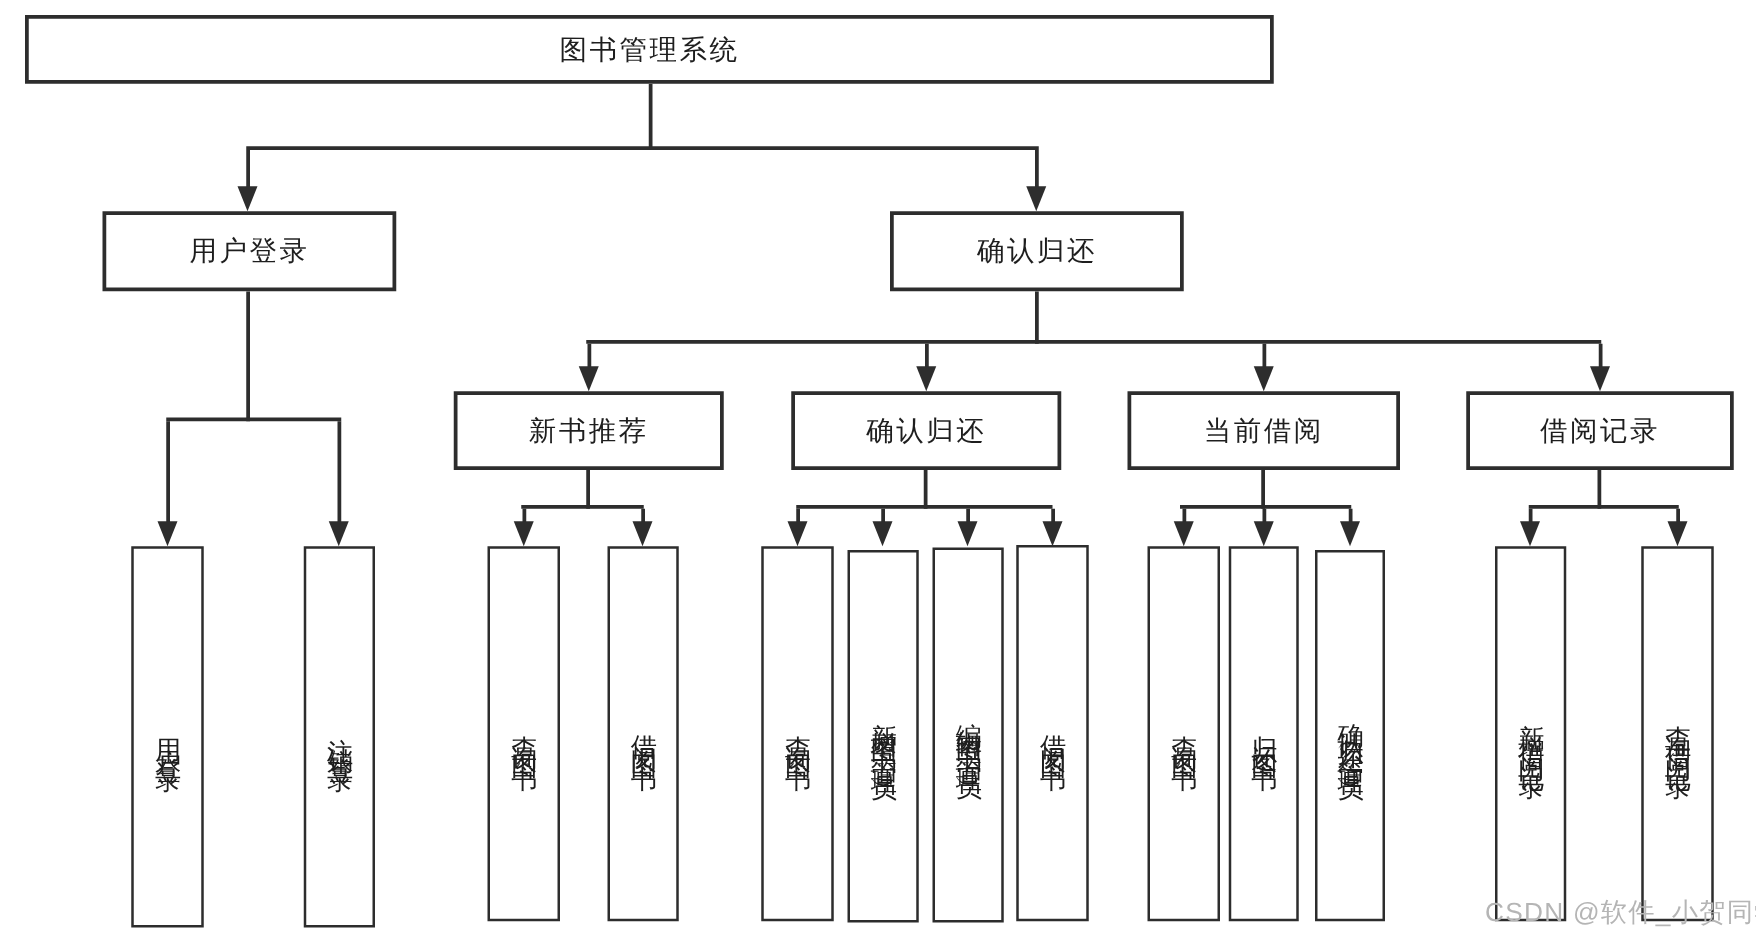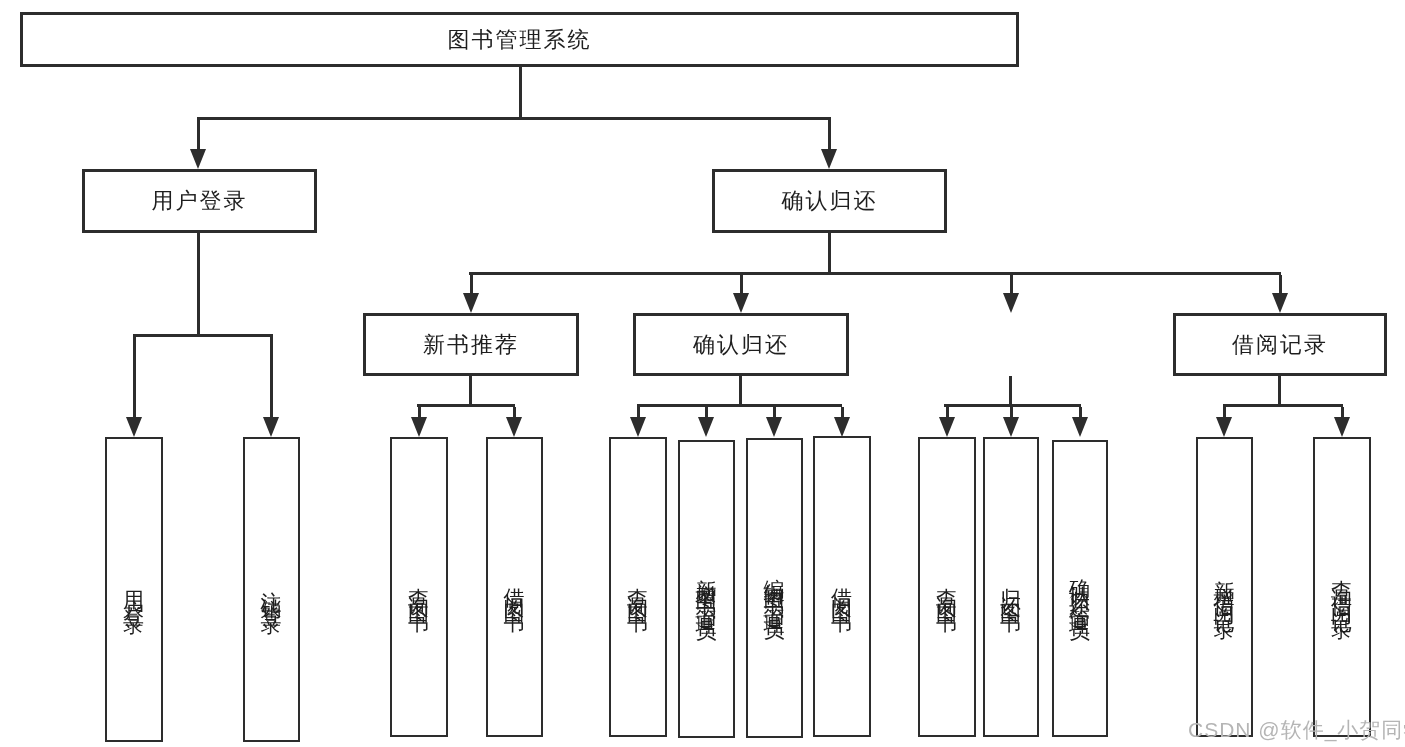--- a/index.html
+++ b/index.html
@@ -75,20 +75,23 @@
   </div>
   <div class="box" style="left:712px;top:169px;width:235px;height:64px">
     <span>确认归还</span>
   </div>
 
   <div class="box" style="left:363px;top:313px;width:216px;height:63px">
     <span>新书推荐</span>
   </div>
   <div class="box" style="left:633px;top:313px;width:216px;height:63px">
     <span>确认归还</span>
+  </div>
+  <div class="box" style="left:902px;top:313px;width:218px;height:63px">
+    <span>当前借阅</span>
   </div>
   <div class="box" style="left:1173px;top:313px;width:214px;height:63px">
     <span>借阅记录</span>
   </div>
 
   <div class="box leaf" style="left:105px;top:437px;width:58px;height:305px">
     <span class="vtext">用户登录</span>
   </div>
   <div class="box leaf" style="left:243px;top:437px;width:57px;height:305px">
     <span class="vtext">注销登录</span>

